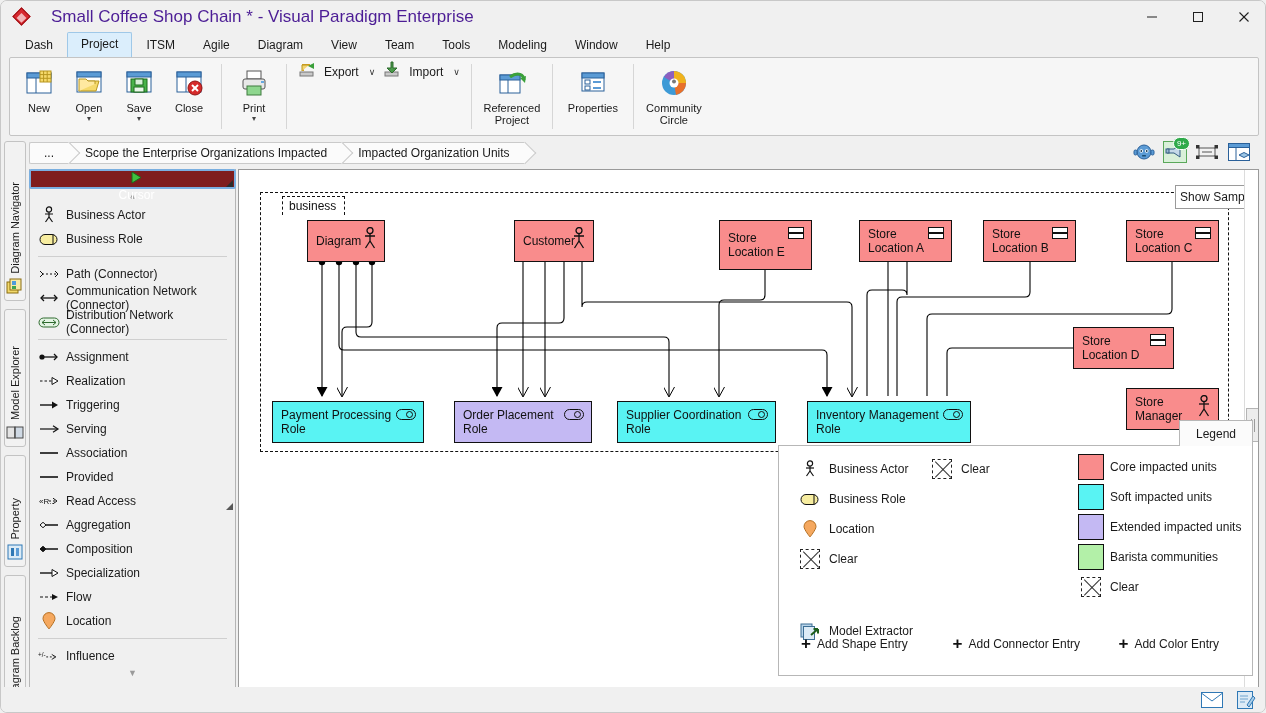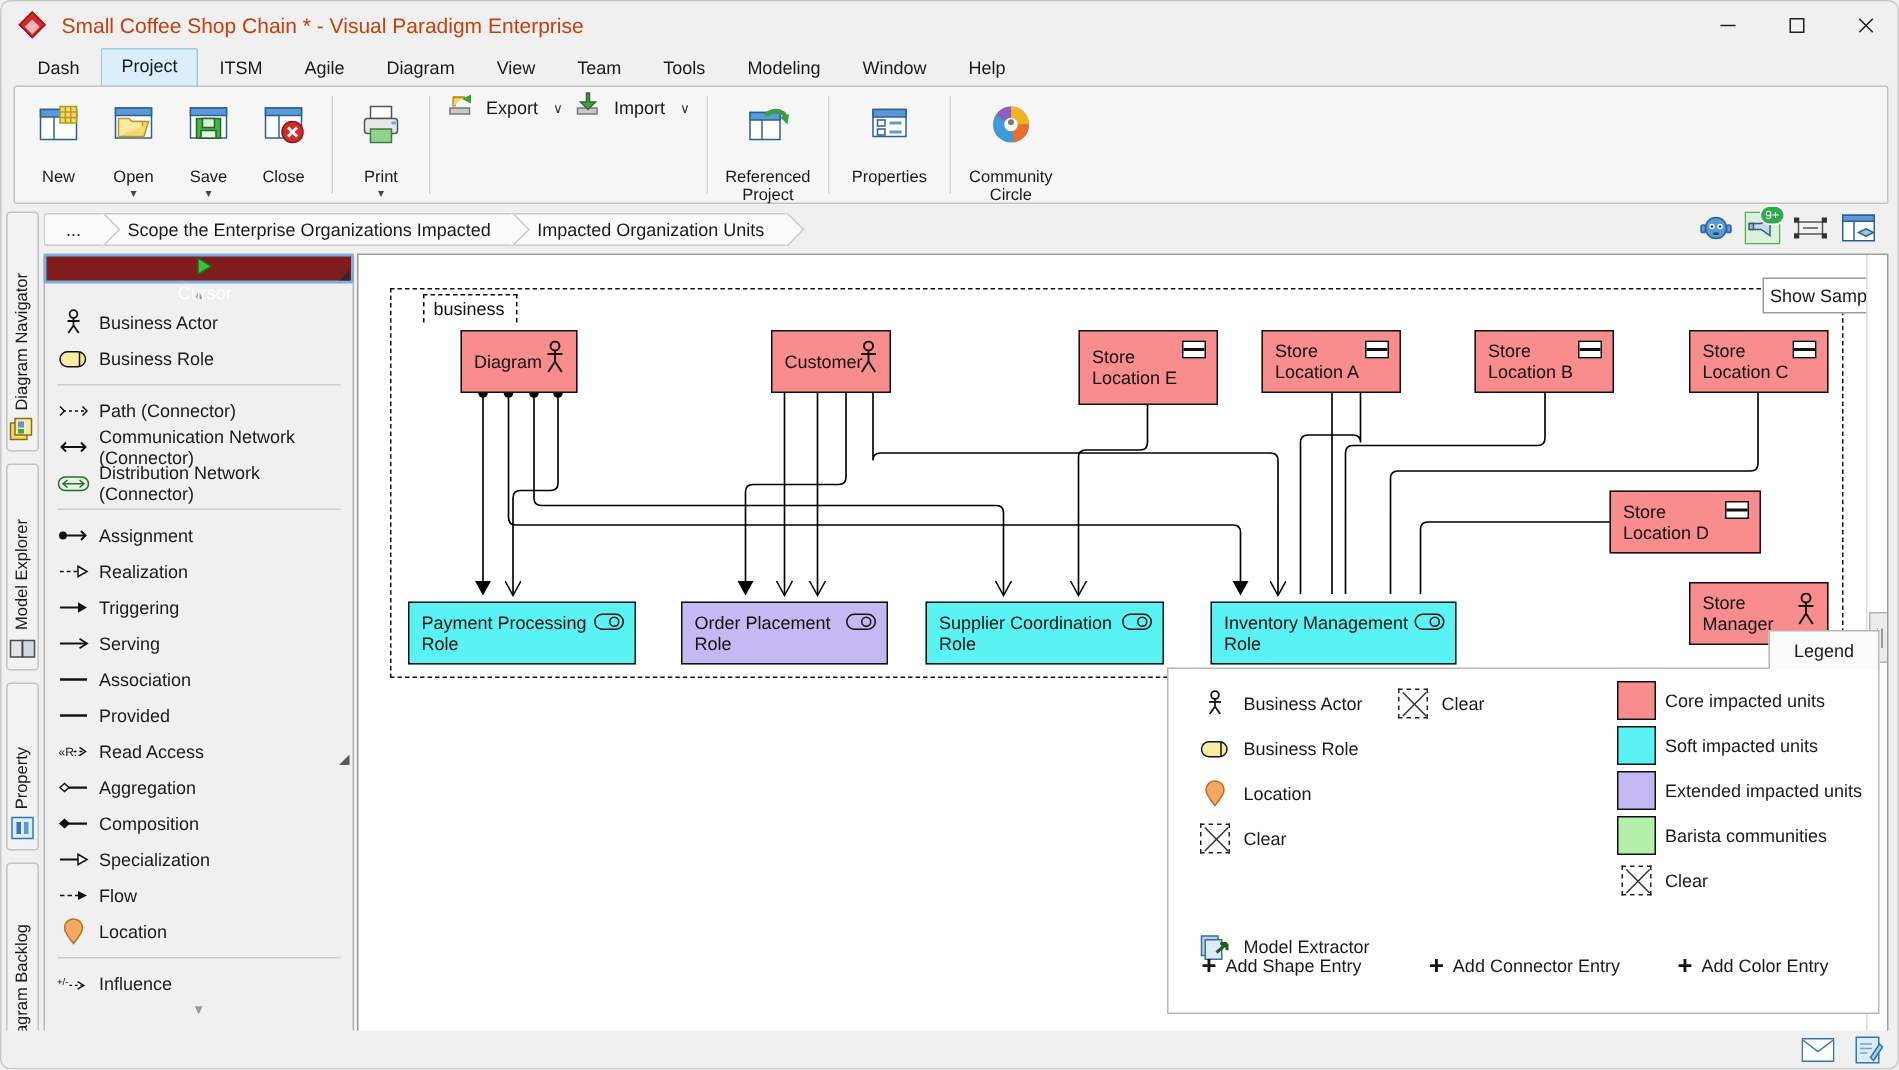--- a/index.html
+++ b/index.html
@@ -29,21 +29,21 @@
   #app-logo .dia {
     position: absolute; left: 2px; top: 2px; width: 13px; height: 13px;
     background: #d7282f; transform: rotate(45deg);
     border: 1px solid #9e1116;
   }
   #app-logo .dia:after {
     content: ""; position: absolute; left: 3px; top: 3px; width: 7px; height: 7px;
     background: #f2b5b8;
   }
   #title-text {
-    margin-left: 10px; font-size: 14px; color: #c2410c; white-space: nowrap;
+    margin-left: 20px; font-size: 17px; color: #4c1d95; white-space: nowrap;
   }
   #wincontrols { margin-left: auto; display: flex; height: 31px; }
   .wc { width: 46px; height: 31px; display: flex; align-items: center; justify-content: center;
         color: #202020; font-size: 13px; }
   .wc svg { display:block; }
 
   
   #menubar {
     position: absolute; left: 0; top: 31px; width: 1266px; height: 26px;
     background: #f0f0f0; display: flex; align-items: flex-end;
@@ -66,21 +66,21 @@
     border: 1px solid #c4c4c4;
     border-radius: 2px;
     display: flex; align-items: stretch;
   }
   .rgroup { display: flex; align-items: stretch; padding: 3px 4px; }
   .rsep { width: 1px; background: #d6d6d6; margin: 6px 3px; }
   .rbtn {
     width: 50px; display: flex; flex-direction: column; align-items: center;
     padding-top: 6px; cursor: default;
   }
-  .rbtn .lbl { font-size: 11px; color: #1a1a1a; text-align: center; line-height: 12px; margin-top: 13px;}
+  .rbtn .lbl { font-size: 11px; color: #1a1a1a; text-align: center; line-height: 12px; margin-top: 3px;}
   .rbtn.wide { width: 66px; }
   .rbtn .caret { font-size: 8px; color:#444; line-height:8px; margin-top:1px;}
   .ricon { width: 32px; height: 32px; position: relative; }
   .rsmall {
     display: flex; flex-direction: row; justify-content: center; padding: 0 4px;
   }
   .rsmallrow { display:flex; align-items:center; height: 27px; padding: 0 4px; }
   .rsmallrow .lbl { font-size:12px; margin-left:6px; color:#1a1a1a;}
   .rsmallrow .caret { margin-left: 10px; font-size: 9px; color:#333; }
 
@@ -790,21 +790,21 @@
               <line x1="7" y1="6.6" x2="7" y2="14" stroke="#111" stroke-width="1.3"></line>
               <line x1="2" y1="9" x2="12" y2="9" stroke="#111" stroke-width="1.3"></line>
               <line x1="7" y1="14" x2="2.5" y2="21" stroke="#111" stroke-width="1.3"></line>
               <line x1="7" y1="14" x2="11.5" y2="21" stroke="#111" stroke-width="1.3"></line>
             </svg></span>
         </div>
         <div class="node core" style="left: 480px; top: 50px; width: 93px; height: 50px;">
           <span class="nlabel">Store Location E</span>
           <span class="ico-node"></span>
         </div>
-        <div class="node core" style="left: 602px; top: 50px; width: 93px; height: 42px;">
+        <div class="node core" style="left: 620px; top: 50px; width: 93px; height: 42px;">
           <span class="nlabel">Store Location A</span>
           <span class="ico-node"></span>
         </div>
         <div class="node core" style="left: 744px; top: 50px; width: 93px; height: 42px;">
           <span class="nlabel">Store Location B</span>
           <span class="ico-node"></span>
         </div>
         <div class="node core" style="left: 887px; top: 50px; width: 93px; height: 42px;">
           <span class="nlabel">Store Location C</span>
           <span class="ico-node"></span>

